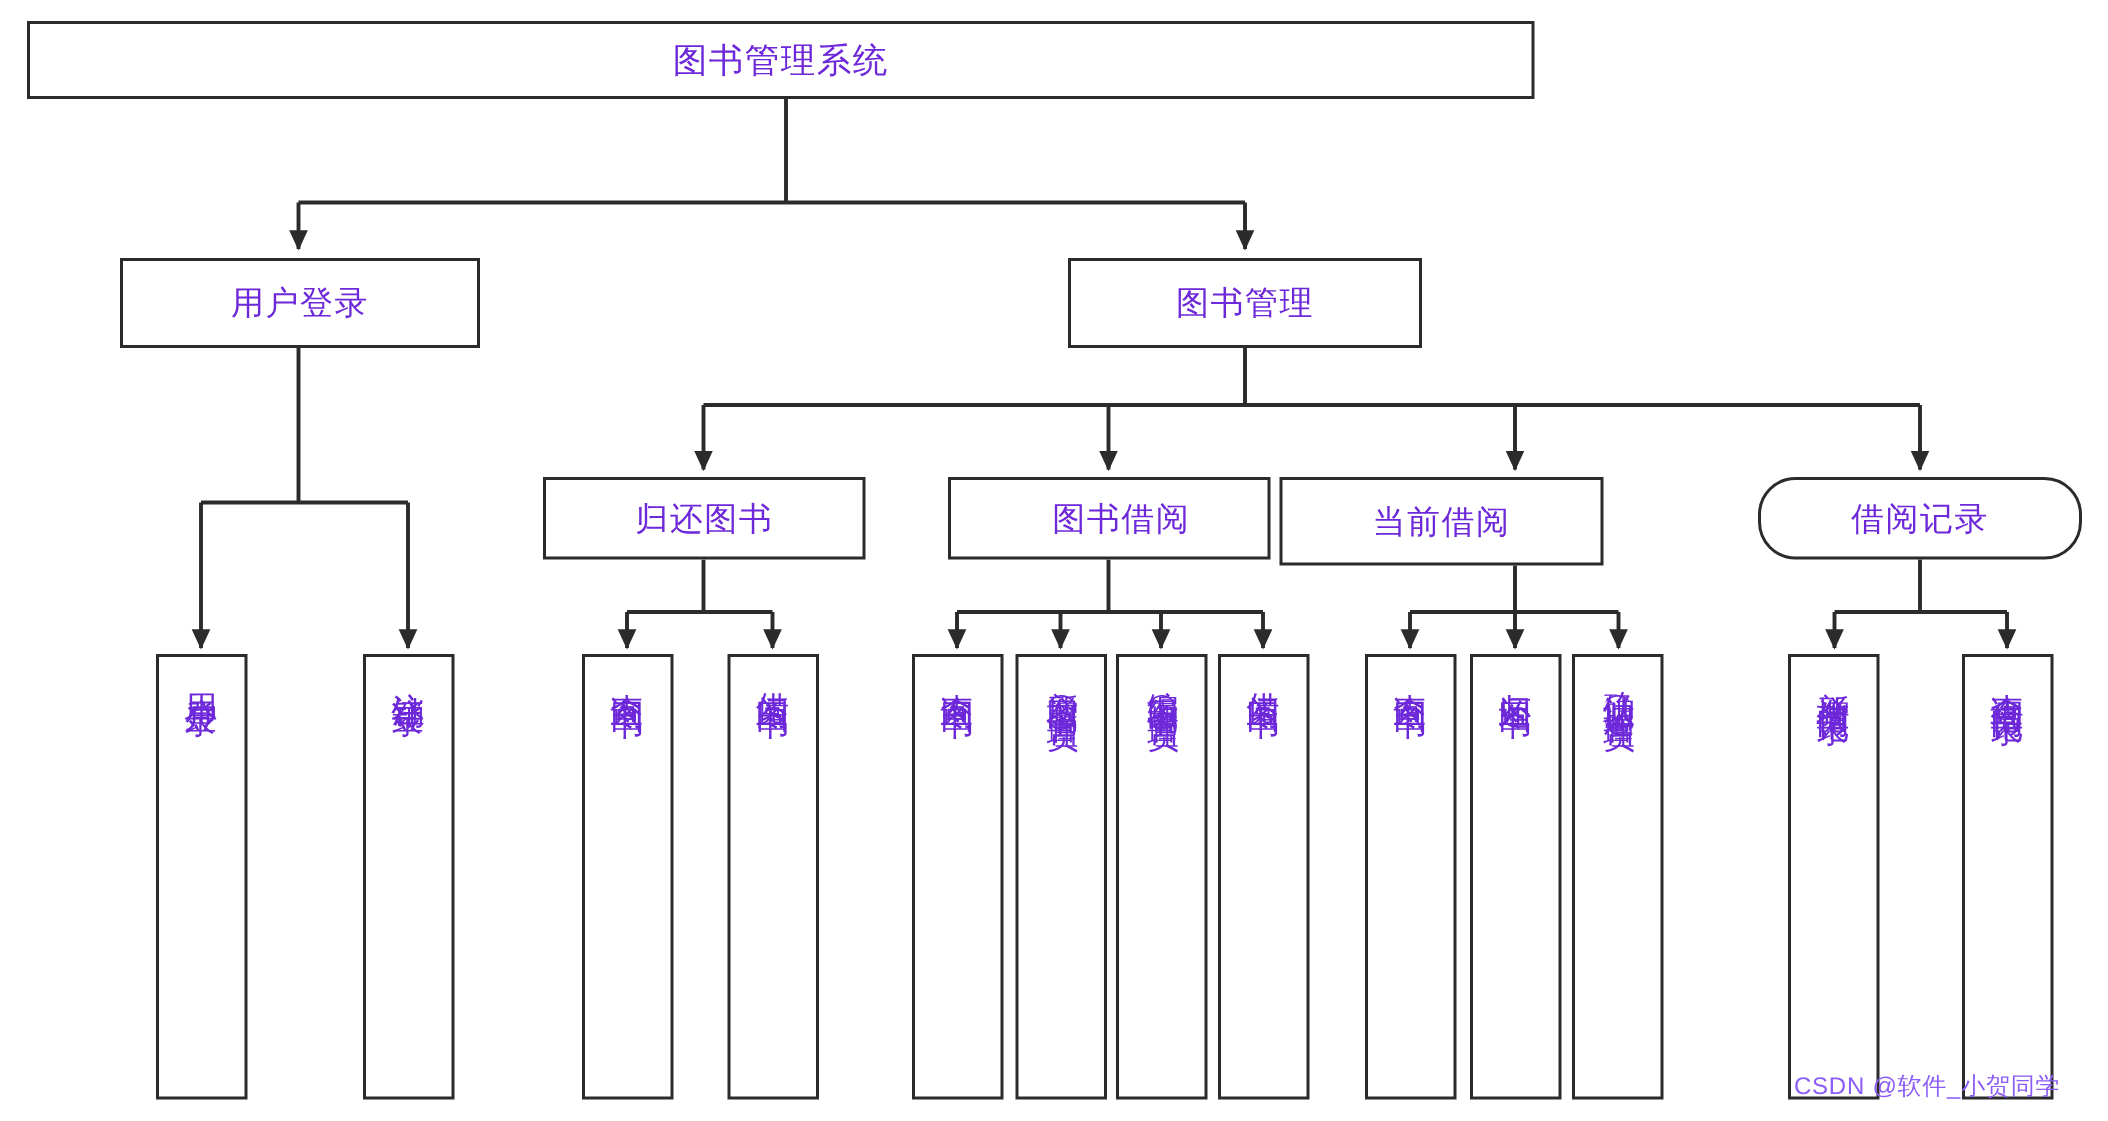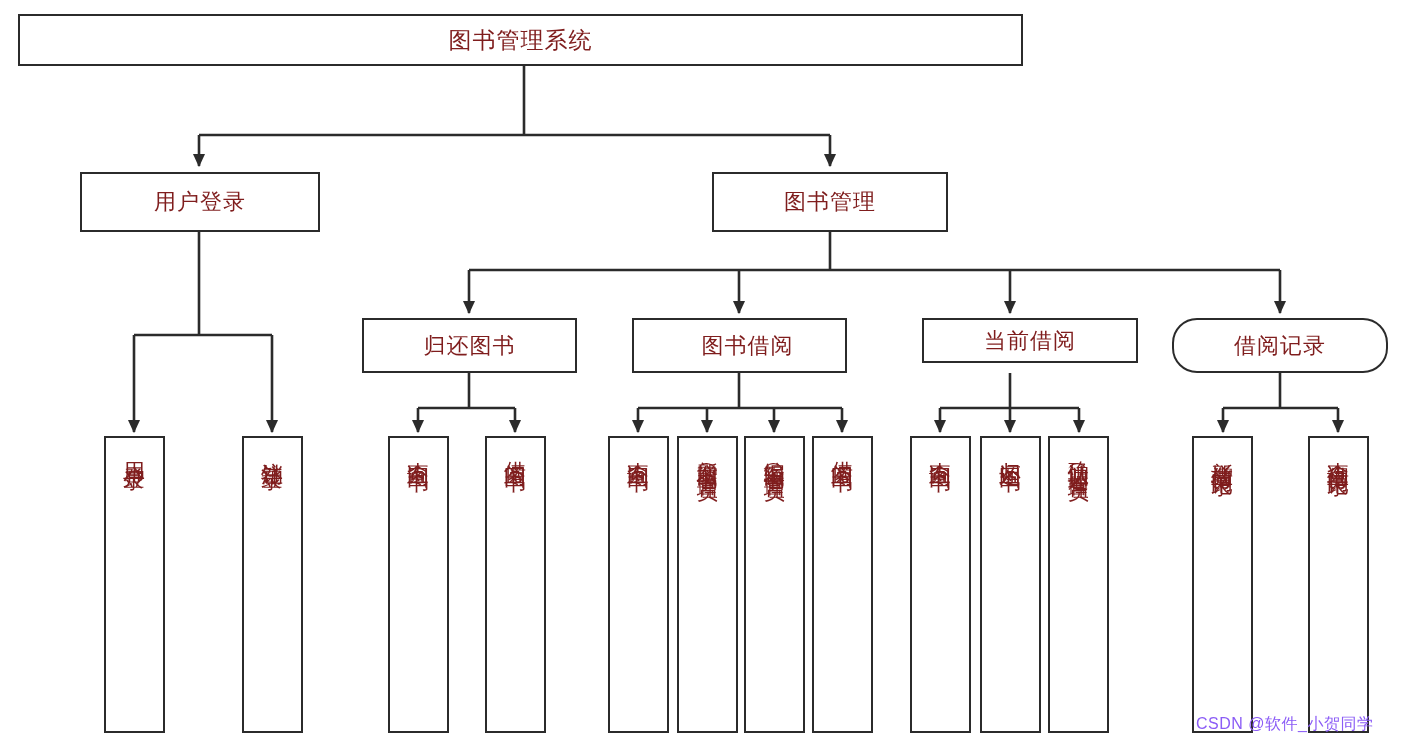--- a/index.html
+++ b/index.html
@@ -14,21 +14,21 @@
   svg.edges{position:absolute;left:0;top:0;width:1405px;height:747px;pointer-events:none;}
 
   .node{
     position:absolute;
     box-sizing:border-box;
     background:#ffffff;
     border:2.5px solid #2b2b2b;
     display:flex;
     align-items:center;
     justify-content:center;
-    color:#7f1d1d;
+    color:#6d28d9;
   }
   .node-label{
     display:block;
     white-space:nowrap;
     letter-spacing:1px;
   }
   .node.root .node-label{font-size:23px;}
   .node.lvl2 .node-label{font-size:22px;}
   .node.lvl3 .node-label{font-size:22px;}
 
@@ -122,21 +122,21 @@
   <div class="node lvl2" style="left:712px;top:172px;width:236px;height:60px;text-align:right;">
     <span class="node-label">图书管理</span>
   </div>
 
   <div class="node lvl3" style="left:362px;top:318px;width:215px;height:55px;">
     <span class="node-label">归还图书</span>
   </div>
   <div class="node lvl3" style="left:632px;top:318px;width:215px;height:55px;padding-left:16px;">
     <span class="node-label">图书借阅</span>
   </div>
-  <div class="node lvl3" style="left:922px;top:318px;width:216px;height:45px;">
+  <div class="node lvl3" style="left:853px;top:318px;width:216px;height:59px;">
     <span class="node-label">当前借阅</span>
   </div>
   <div class="node lvl3" style="left:1172px;top:318px;width:216px;height:55px;border-radius:25px;">
     <span class="node-label">借阅记录</span>
   </div>
 
   <div class="node leaf" style="left:104px;top:436px;width:61px;height:297px;">
     <span class="node-label">用户登录</span>
   </div>
   <div class="node leaf" style="left:242px;top:436px;width:61px;height:297px;">

